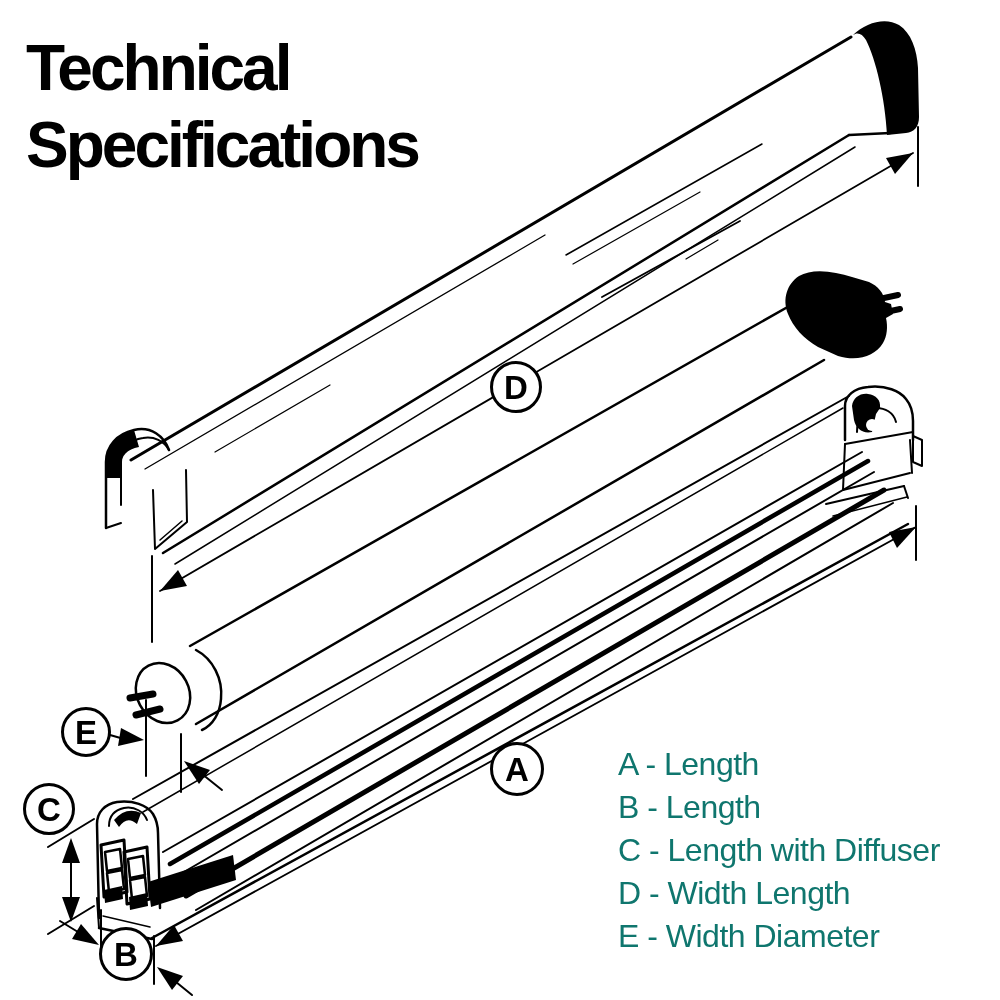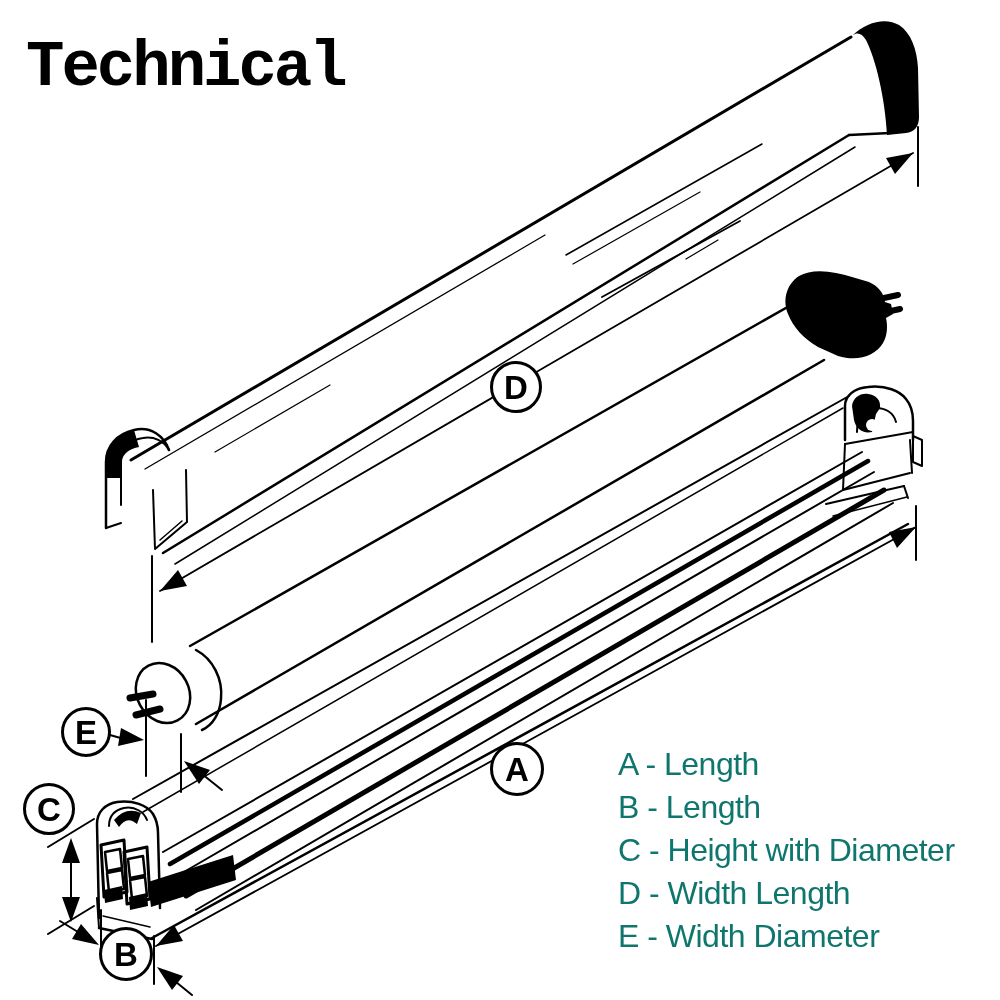--- a/index.html
+++ b/index.html
@@ -8,21 +8,21 @@
     width:1000px;height:1000px;
     background:#ffffff;
     font-family:"Liberation Sans", sans-serif;
     overflow:hidden;
   }
   .artwork{position:absolute;left:0;top:0;width:1000px;height:1000px;}
   .page-title{
     position:absolute;left:26px;top:30px;
     margin:0;
     font-size:64px;font-weight:bold;letter-spacing:-3px;
-    line-height:77px;color:#000;white-space:nowrap;font-family:Liberation Mono, monospace;
+    line-height:77px;color:#000;white-space:nowrap;
   }
   .page-title span{display:block;}
   .callout{
     position:absolute;
     box-sizing:border-box;
     border:3px solid #000;border-radius:50%;
     background:#fff;color:#000;
     display:flex;align-items:center;justify-content:center;
     font-weight:bold;font-size:33px;line-height:1;
     letter-spacing:0;
@@ -164,29 +164,30 @@
       <line x1="101" y1="910" x2="101" y2="951" stroke-width="2"></line>
       <line x1="60" y1="921" x2="78" y2="932" stroke-width="2"></line>
       <polygon points="99,945 72,939 81,924" fill="#000" stroke="none"></polygon>
       <line x1="176" y1="982" x2="192" y2="995" stroke-width="2"></line>
       <polygon points="157,967 183,976 172,990" fill="#000" stroke="none"></polygon>
     </g>
   </svg>
 
   <h1 class="page-title">
     <span>Technical</span>
+    <span>Specifications</span>
   </h1>
 
   <div class="callout" style="left:490px;top:361px;width:52px;height:52px;">D</div>
   <div class="callout" style="left:490px;top:742px;width:54px;height:54px;">A</div>
   <div class="callout" style="left:61px;top:707px;width:50px;height:50px;">E</div>
   <div class="callout" style="left:23px;top:783px;width:52px;height:52px;">C</div>
   <div class="callout" style="left:99px;top:927px;width:54px;height:54px;">B</div>
 
   <div class="legend">
     <div class="legend-row">A - Length</div>
     <div class="legend-row">B - Length</div>
-    <div class="legend-row">C - Height with Diameter</div>
+    <div class="legend-row">C - Length with Diffuser</div>
     <div class="legend-row">D - Width Length</div>
     <div class="legend-row">E - Width Diameter</div>
   </div>
 
 </div>
 
 </body></html>

